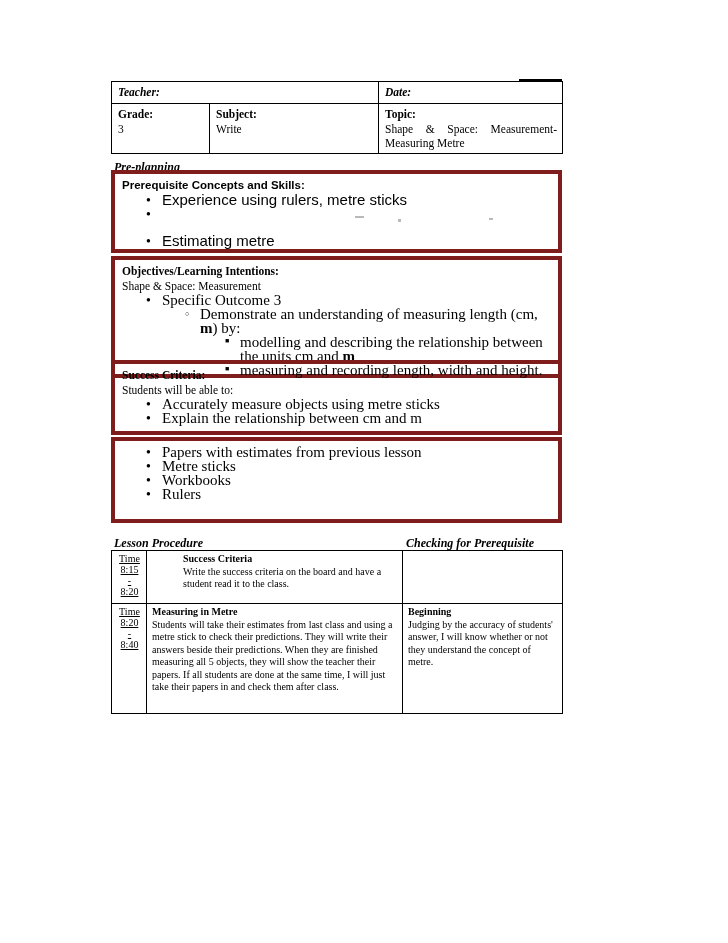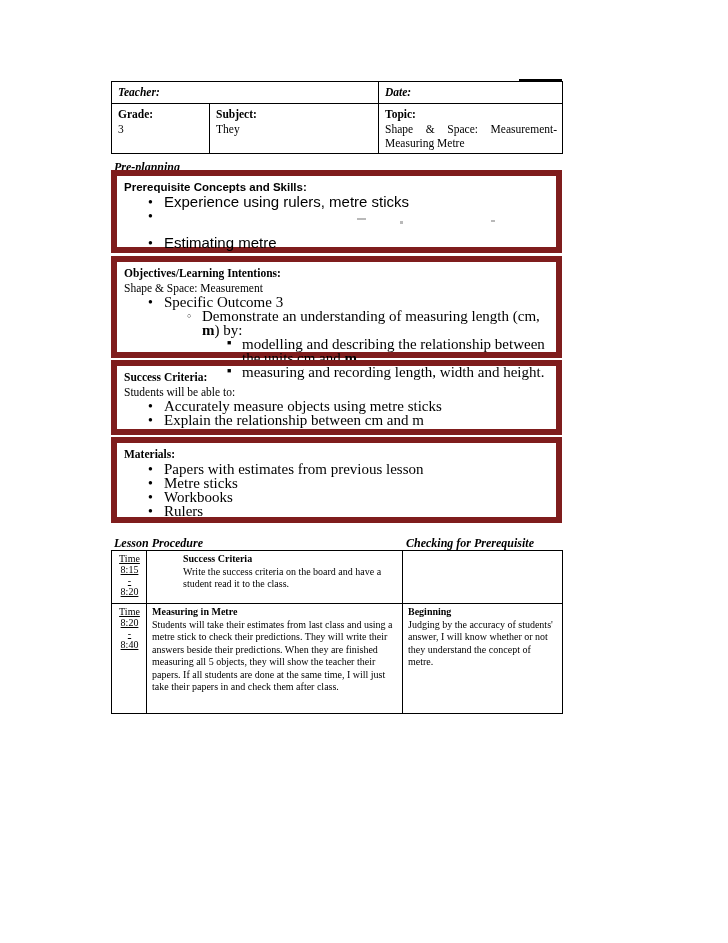--- a/index.html
+++ b/index.html
@@ -78,21 +78,21 @@
   }
   #preplanning-caption { left: 114px; top: 160px; }
   #lesson-procedure-caption { left: 114px; top: 536px; }
   #checking-caption { left: 406px; top: 536px; }
 
   
   .box {
     position: absolute;
     left: 111px;
     width: 451px;
-    border: 6px solid #7f1d1d;
+    border: 4px solid #7f1d1d;
     box-sizing: border-box;
     padding: 4px 6px 4px 7px;
   }
   .box-title {
     font-weight: bold;
     font-size: 11.5px;
     line-height: 14px;
     margin: 0 0 1px 0;
   }
   .box-title.sans {
@@ -224,21 +224,21 @@
           <div class="hdr-value"></div>
         </td>
       </tr>
       <tr>
         <td>
           <div class="hdr-label">Grade:</div>
           <div class="hdr-value">3</div>
         </td>
         <td>
           <div class="hdr-label">Subject:</div>
-          <div class="hdr-value">They</div>
+          <div class="hdr-value">Write</div>
         </td>
         <td>
           <div class="hdr-label">Topic:</div>
           <div class="hdr-value topic-value">Shape &amp; Space: Measurement- Measuring Metre</div>
         </td>
       </tr>
     </tbody>
   </table>
 
   <div class="section-caption" id="preplanning-caption">Pre-planning</div>
@@ -251,21 +251,21 @@
     </ul>
     <div class="blank-line"></div>
     <ul class="lvl l1">
       <li class="sans-text">Estimating metre</li>
     </ul>
     <div class="speckle" style="left:240px; top:42px; width:9px; height:2px;"></div>
     <div class="speckle" style="left:283px; top:45px; width:3px; height:3px;"></div>
     <div class="speckle" style="left:374px; top:44px; width:4px; height:2px;"></div>
   </div>
 
-  <div class="box" id="objectives-box" style="top:256px; height:102px;">
+  <div class="box" id="objectives-box" style="top:256px; height:122px;">
     <div class="box-title">Objectives/Learning Intentions:</div>
     <div class="box-sub">Shape &amp; Space: Measurement</div>
     <ul class="lvl l1">
       <li>
         <span>Specific Outcome 3</span>
         <ul class="lvl l2">
           <li>
             <span>Demonstrate an understanding of measuring length (cm, </span><b>m</b><span>) by:</span>
             <ul class="lvl l3">
               <li><span>modelling and describing the relationship between the units cm and </span><b>m</b></li>
@@ -280,21 +280,20 @@
   <div class="box" id="success-box" style="top:360px; height:75px;">
     <div class="box-title">Success Criteria:</div>
     <div class="box-sub">Students will be able to:</div>
     <ul class="lvl l1">
       <li>Accurately measure objects using metre sticks</li>
       <li>Explain the relationship between cm and m</li>
     </ul>
   </div>
 
   <div class="box" id="materials-box" style="top:437px; height:86px;">
-    <div class="box-title">Materials:</div>
     <ul class="lvl l1">
       <li>Papers with estimates from previous lesson</li>
       <li>Metre sticks</li>
       <li>Workbooks</li>
       <li>Rulers</li>
     </ul>
   </div>
 
   <div class="section-caption" id="lesson-procedure-caption">Lesson Procedure</div>
   <div class="section-caption" id="checking-caption">Checking for Prerequisite</div>

